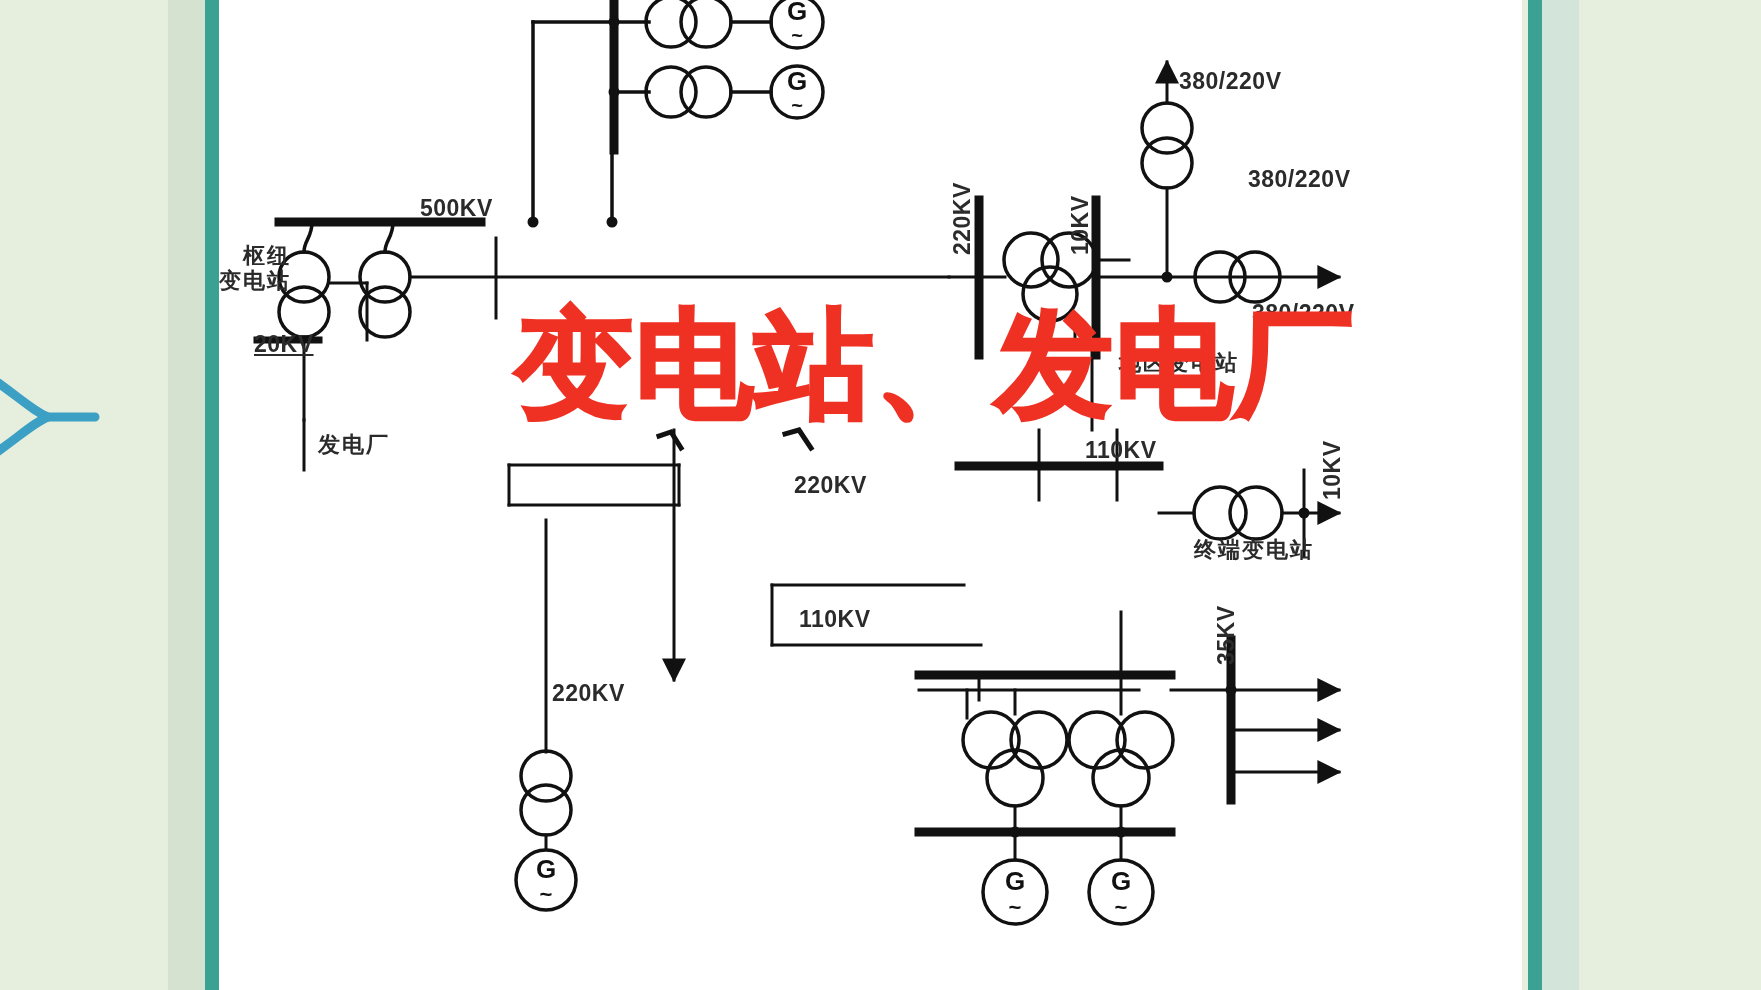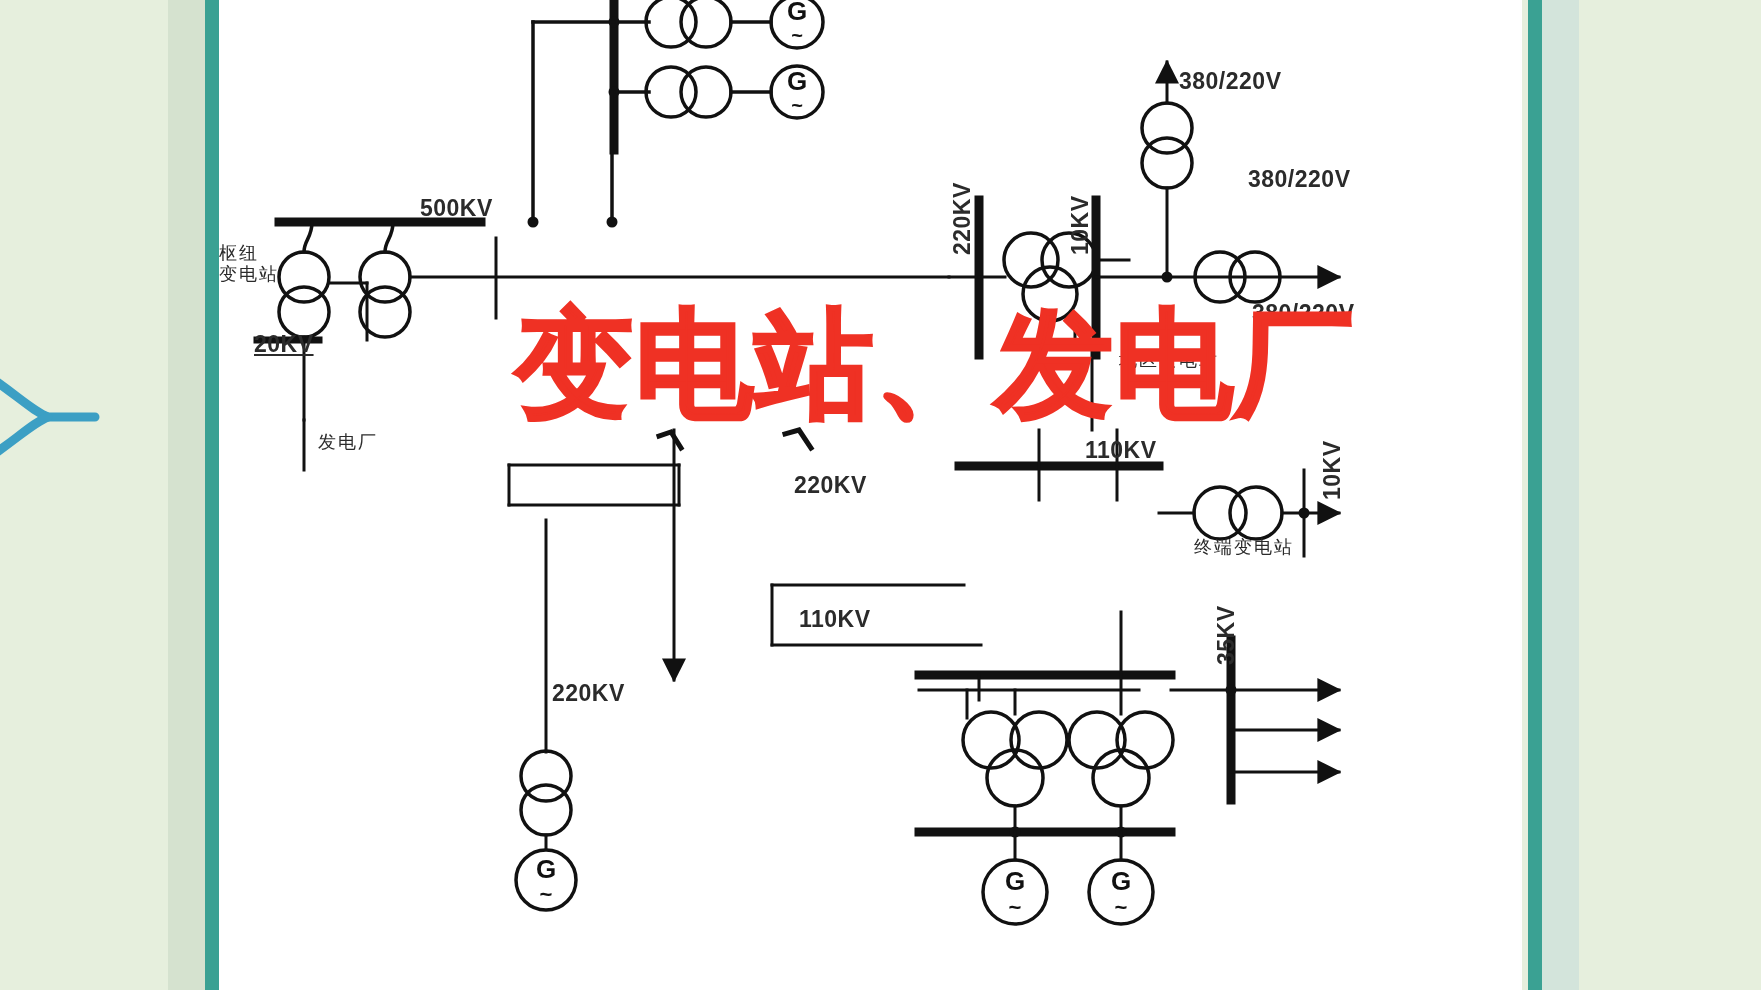--- a/index.html
+++ b/index.html
@@ -32,21 +32,21 @@
 
   
   .lbl{
     position:absolute;
     font-family:"Liberation Sans","DejaVu Sans",sans-serif;
     color:#2b2b2b;white-space:nowrap;
     font-weight:700;
     letter-spacing:.5px;
   }
   .lbl.kv{font-size:23px;}
-  .lbl.cn{font-size:18px;font-weight:400;letter-spacing:2px;}
+  .lbl.cn{font-size:22px;font-weight:700;letter-spacing:2px;text-align:right;}
   .lbl.vert{transform-origin:0 0;transform:rotate(-90deg);}
 
   
   #title-red{
     position:absolute;left:296px;top:305px;
     font-size:118px;line-height:1;
     font-weight:700;
     color:#ef3124;
     letter-spacing:2px;
     font-family:"DejaVu Sans","Liberation Sans",sans-serif;

